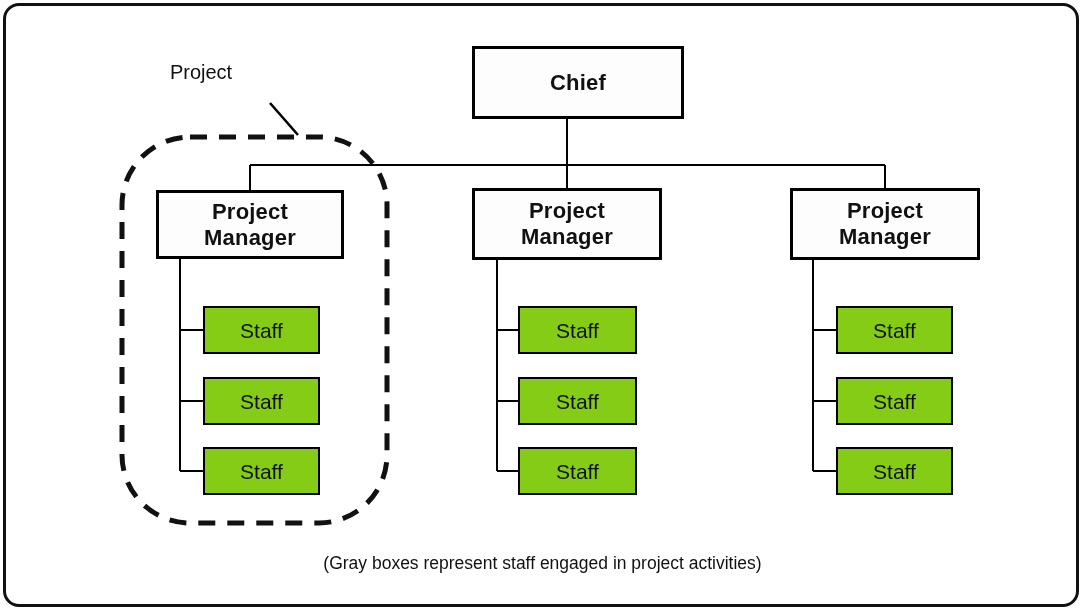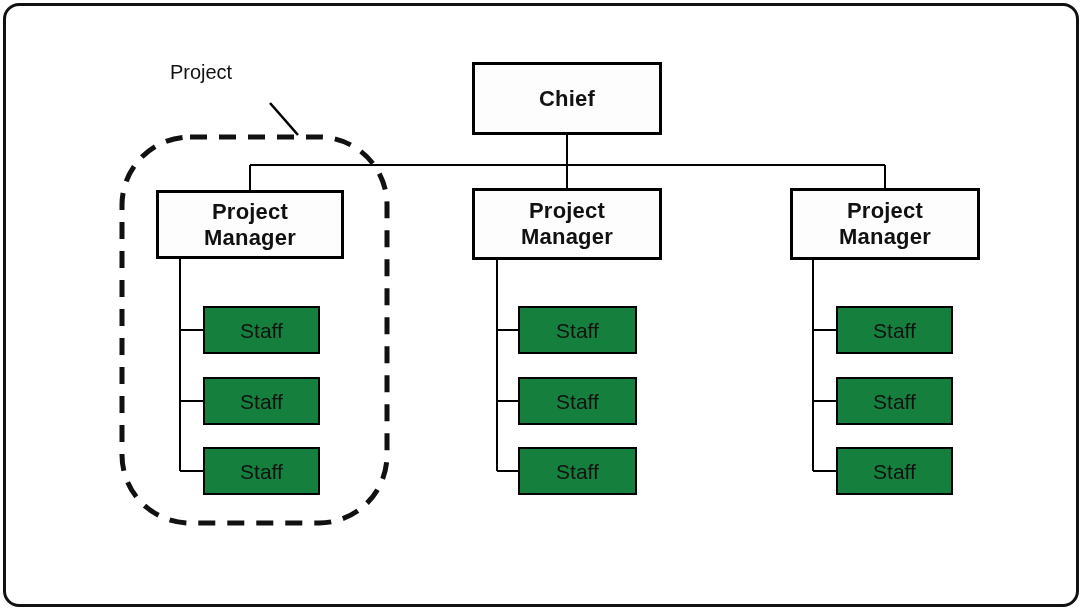--- a/index.html
+++ b/index.html
@@ -44,21 +44,21 @@
     color: #111111;
   }
   .node.exec, .node.manager {
     font-weight: bold;
     font-size: 22px;
     line-height: 26px;
     letter-spacing: 0.2px;
   }
   .node.staff {
     border-width: 2.5px;
-    background: #15803d;
+    background: #84cc16;
     font-size: 21px;
     font-weight: normal;
     line-height: 21px;
   }
   .annotation {
     position: absolute;
     left: 125px; top: 59px;
     width: 152px;
     text-align: center;
     font-size: 20px;
@@ -108,21 +108,21 @@
 
     <line x1="270" y1="103" x2="298" y2="135" stroke="#000" stroke-width="2.5"></line>
   </svg>
 
   <div class="outer-frame"></div>
 
   <div class="annotation">
     <div>Project</div>
   </div>
 
-  <div class="node exec" style="left:472px; top:46px; width:190px; height:73px;margin-top:16px;">
+  <div class="node exec" style="left:472px; top:46px; width:212px; height:73px;">
     <span>Chief</span>
   </div>
 
   <div class="node manager" style="left:156px; top:190px; width:188px; height:69px;">
     <span>Project</span>
     <span>Manager</span>
   </div>
   <div class="node staff" style="left:203px; top:306px; width:117px; height:48px;">
     <span>Staff</span>
   </div>
@@ -154,14 +154,15 @@
   <div class="node staff" style="left:836px; top:306px; width:117px; height:48px;">
     <span>Staff</span>
   </div>
   <div class="node staff" style="left:836px; top:377px; width:117px; height:48px;">
     <span>Staff</span>
   </div>
   <div class="node staff" style="left:836px; top:447px; width:117px; height:48px;">
     <span>Staff</span>
   </div>
 
+  <div class="caption">(Gray boxes represent staff engaged in project activities)</div>
 
 </div>
 
 </body></html>

